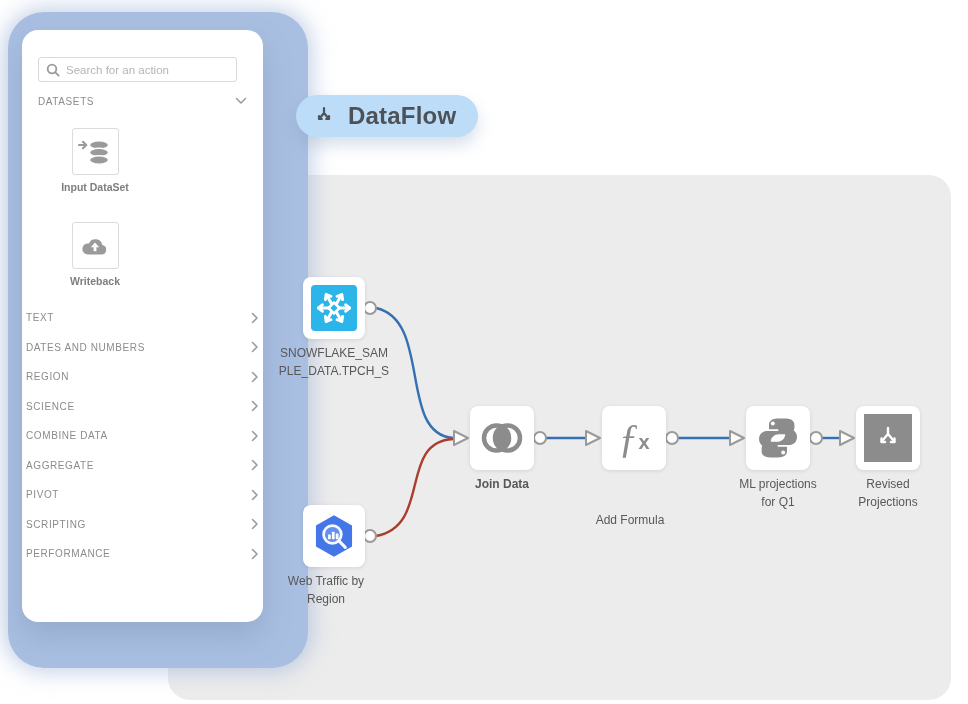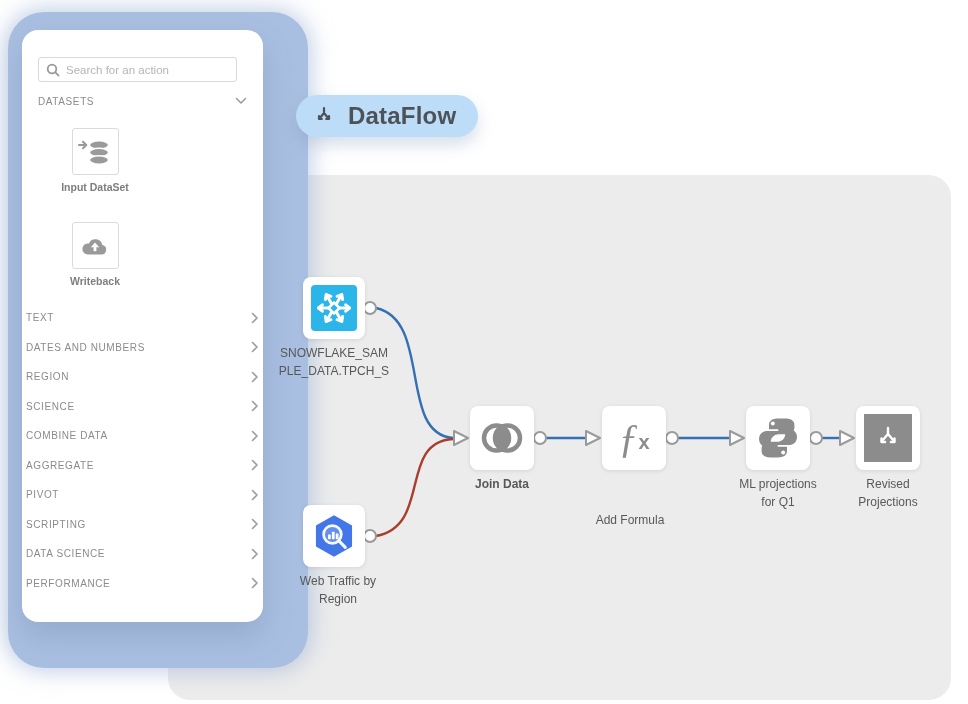--- a/index.html
+++ b/index.html
@@ -181,28 +181,20 @@
       </div>
       <div class="cat-row">
         <span class="side-label">SCRIPTING</span>
         <span>
             <svg width="8" height="12" viewBox="0 0 8 12" fill="none" stroke="#9E9E9E" stroke-width="1.6" stroke-linecap="round" stroke-linejoin="round">
               <path d="M1.5 1.5 L6 6 L1.5 10.5"></path>
             </svg>
           </span>
       </div>
       <div class="cat-row">
-        <span class="side-label">DATA SCIENCE</span>
-        <span>
-            <svg width="8" height="12" viewBox="0 0 8 12" fill="none" stroke="#9E9E9E" stroke-width="1.6" stroke-linecap="round" stroke-linejoin="round">
-              <path d="M1.5 1.5 L6 6 L1.5 10.5"></path>
-            </svg>
-          </span>
-      </div>
-      <div class="cat-row">
         <span class="side-label">PERFORMANCE</span>
         <span>
             <svg width="8" height="12" viewBox="0 0 8 12" fill="none" stroke="#9E9E9E" stroke-width="1.6" stroke-linecap="round" stroke-linejoin="round">
               <path d="M1.5 1.5 L6 6 L1.5 10.5"></path>
             </svg>
           </span>
       </div>
     </div>
   </div>
 
@@ -255,21 +247,21 @@
       <svg width="48" height="48" viewBox="0 0 46 46">
         <path d="M23 3 L40.3 13 L40.3 33 L23 43 L5.7 33 L5.7 13 Z" fill="#4377E8"></path>
         <circle cx="21.5" cy="21.5" r="8.5" fill="rgba(255,255,255,0.18)" stroke="rgba(255,255,255,0.95)" stroke-width="2.6"></circle>
         <rect x="17.3" y="21.5" width="2.6" height="4.5" rx="0.5" fill="#ffffff"></rect>
         <rect x="21.0" y="19.0" width="2.6" height="7.0" rx="0.5" fill="#ffffff"></rect>
         <rect x="24.7" y="20.5" width="2.6" height="5.5" rx="0.5" fill="#ffffff"></rect>
         <path d="M28 28 L33.8 33.8" stroke="rgba(255,255,255,0.95)" stroke-width="3" stroke-linecap="round"></path>
       </svg>
     </span>
   </div>
-  <div class="node-label" style="left:268px; top:572px; width:140px;">
+  <div class="node-label" style="left:256px; top:572px; width:140px;">
     <div>Web Traffic by</div>
     <div>Region</div>
   </div>
 
   <div class="node-card" style="left:470px; top:406px; width:64px; height:64px;">
     <span>
       <svg width="48" height="48" viewBox="0 0 48 48">
         <g fill="none" stroke-width="4.5" stroke="#8C8C8C">
           <circle cx="18.5" cy="24" r="12.5"></circle>
           <circle cx="29.5" cy="24" r="12.5"></circle>

